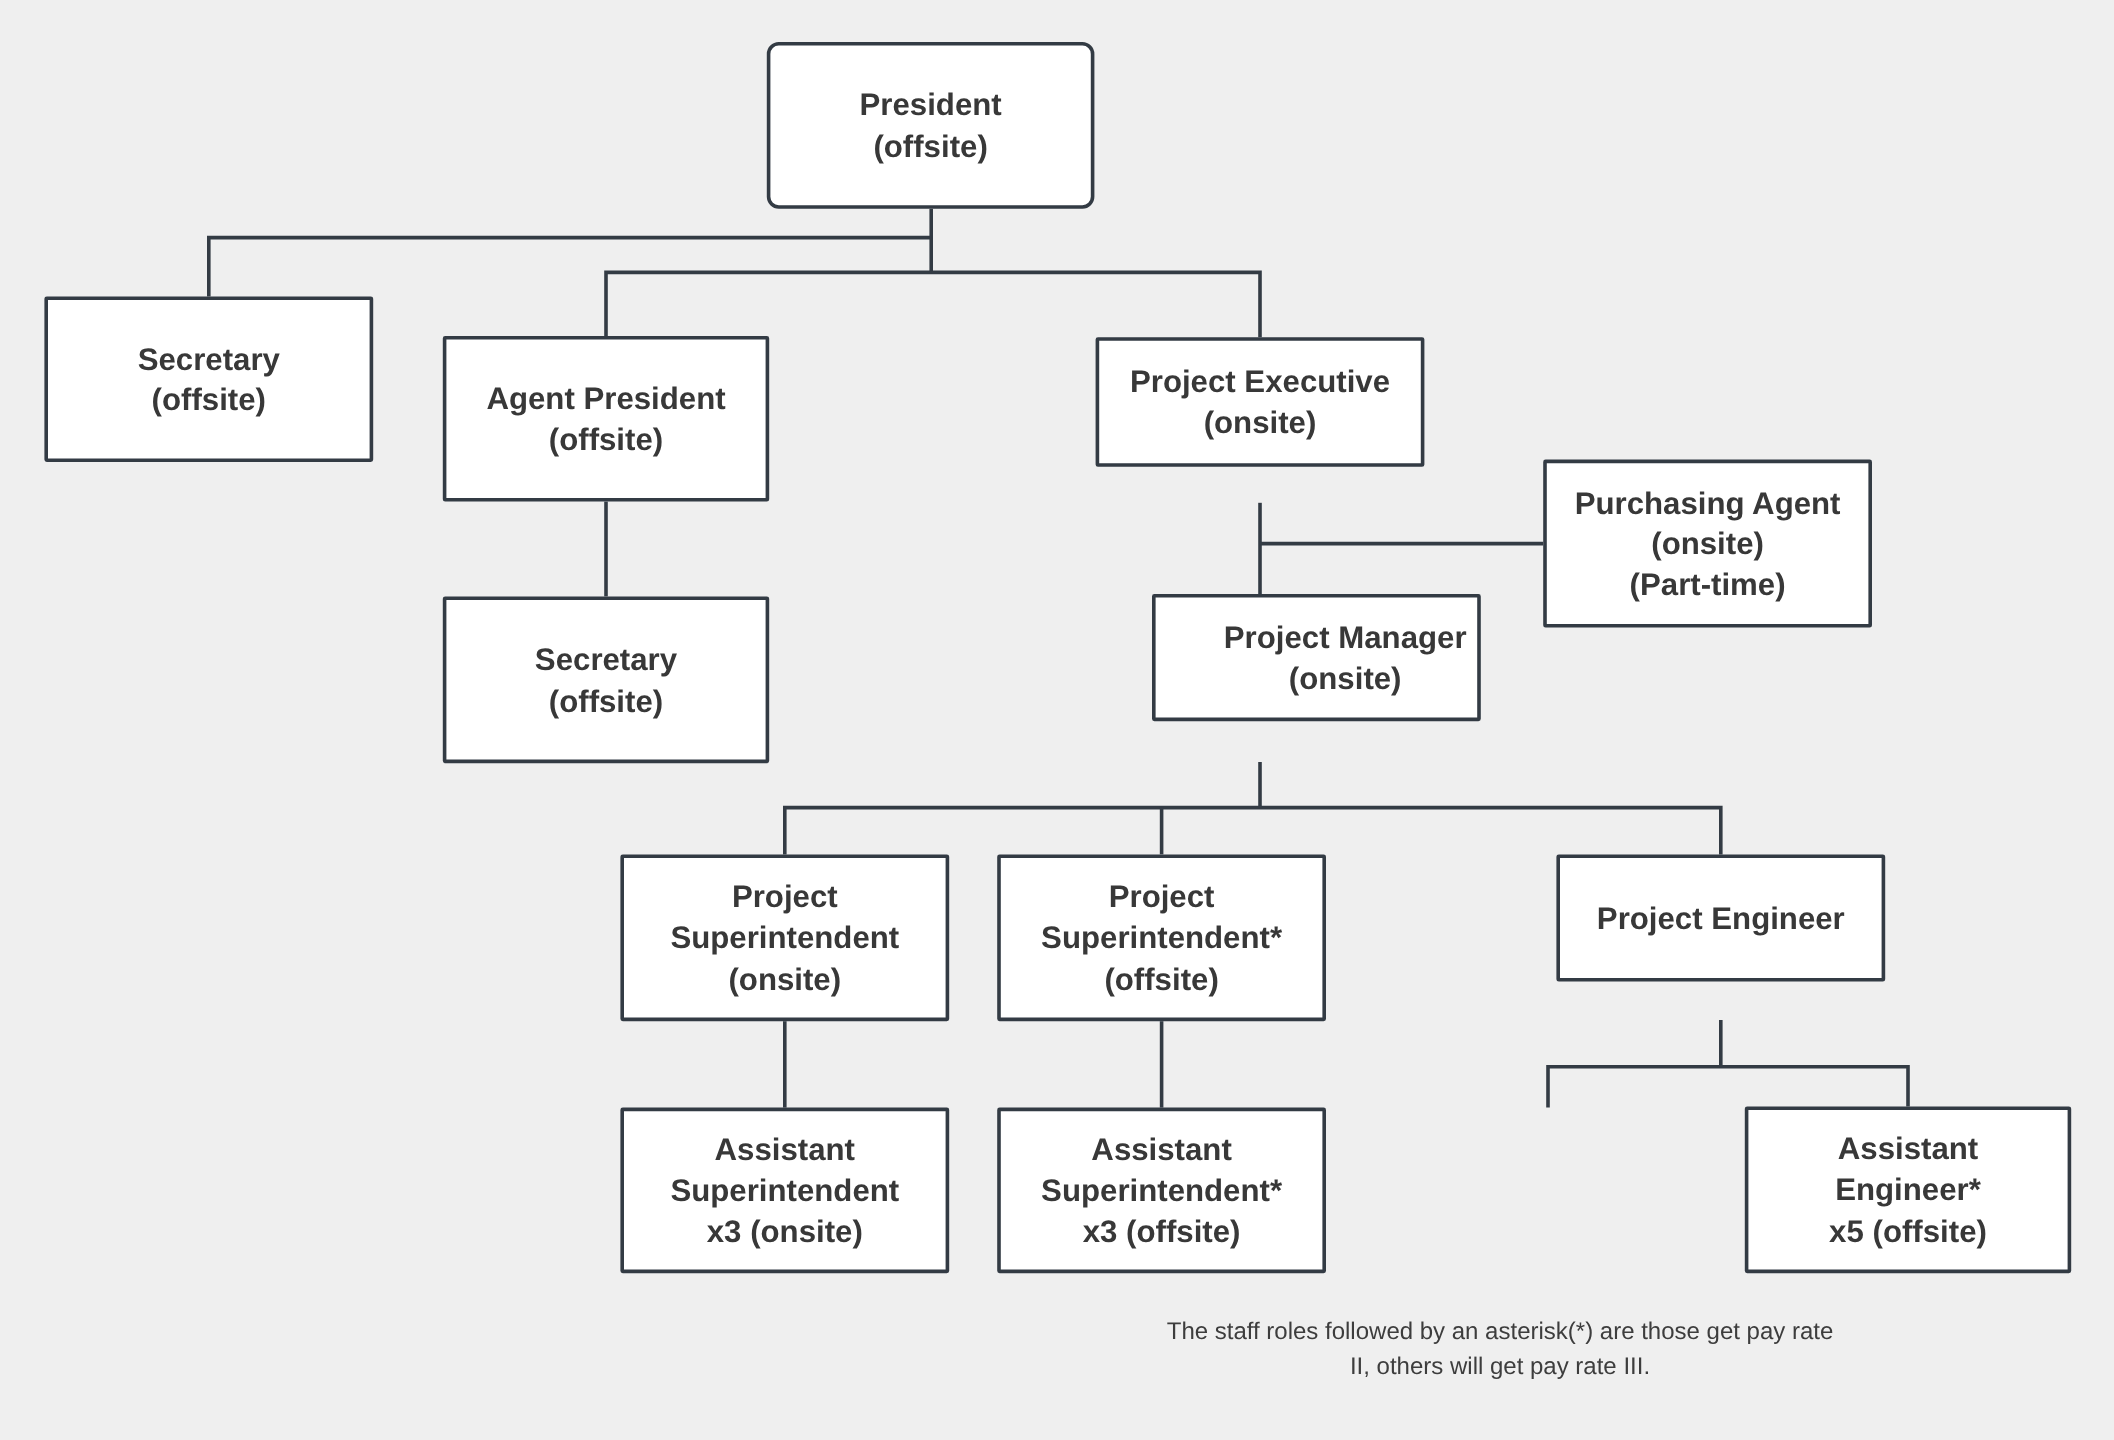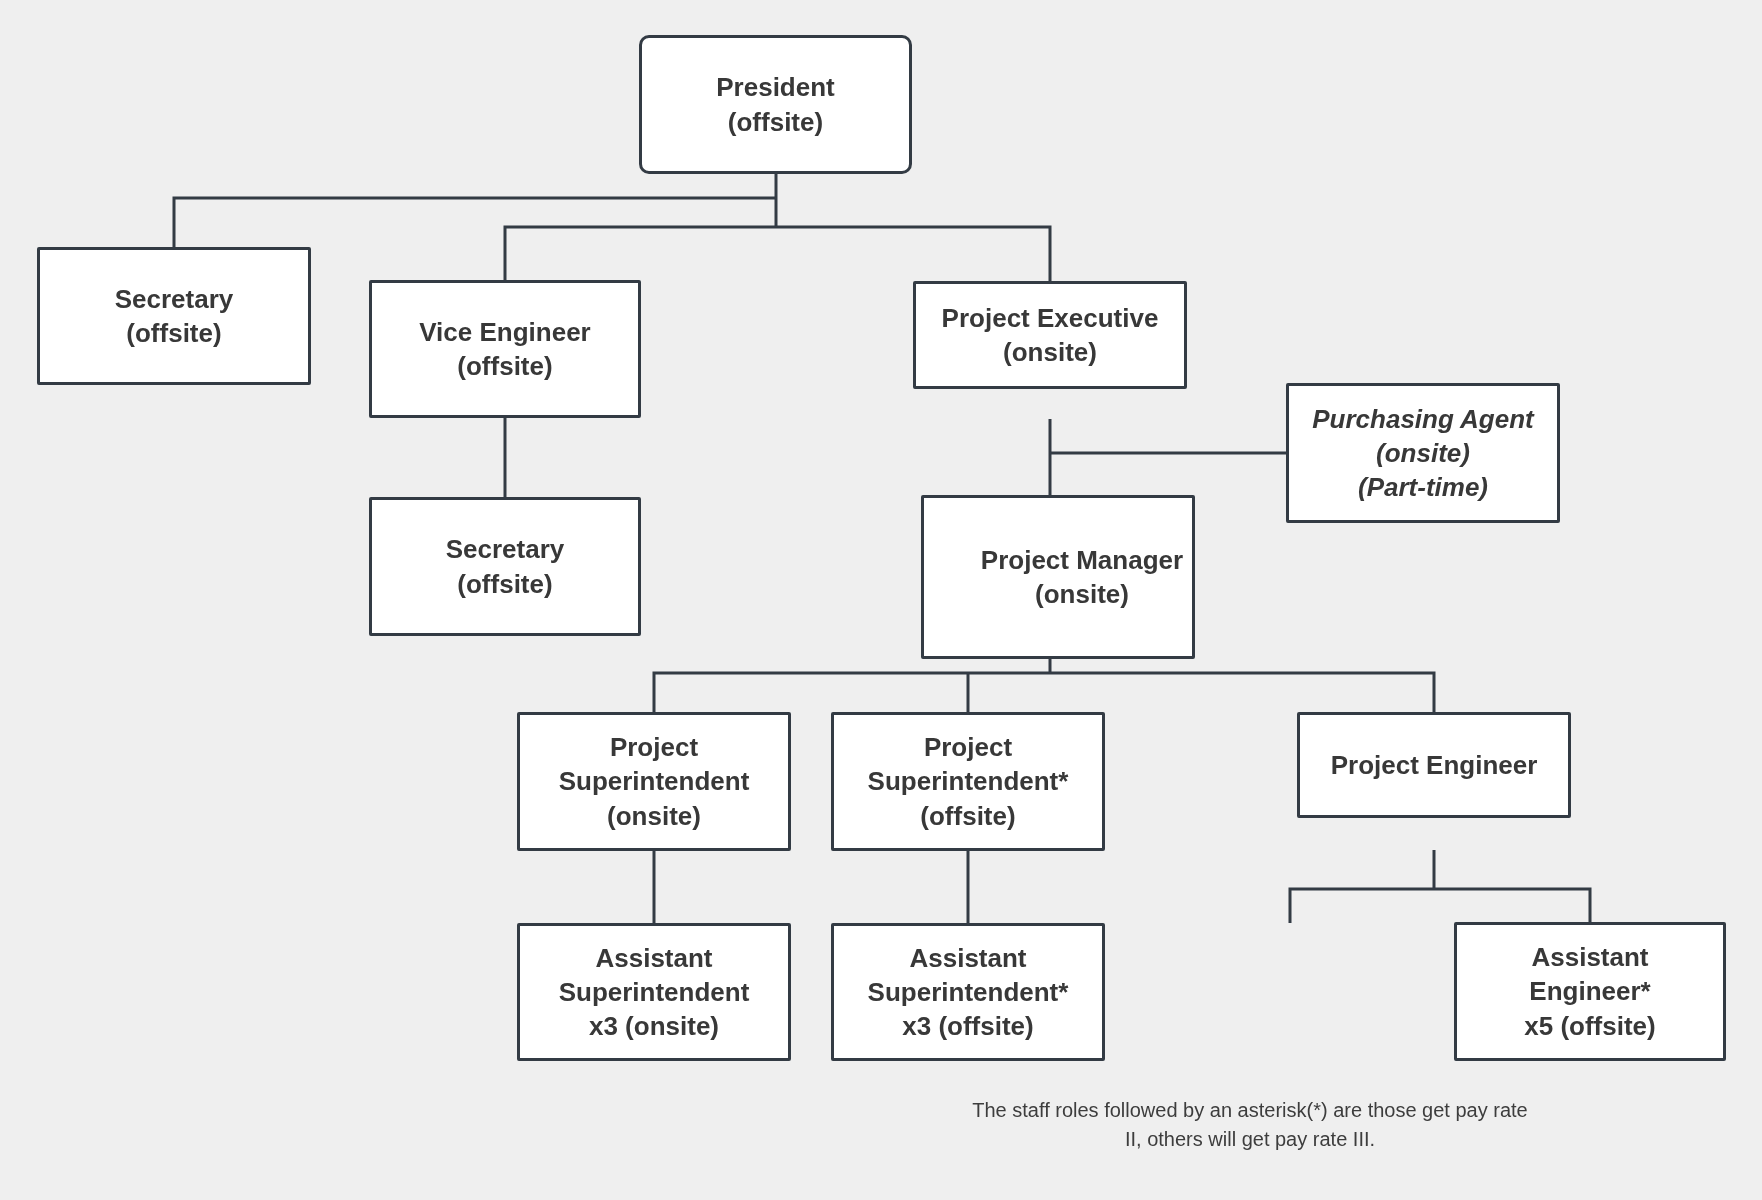--- a/index.html
+++ b/index.html
@@ -56,23 +56,23 @@
     line-height: 1.46;
     color: #3d3d3d;
     white-space: pre-line;
   }
 
   
   #n-president      { left: 639px;  top: 35px;  width: 273px; height: 139px; }
   #n-secretary-top  { left: 37px;   top: 247px; width: 274px; height: 138px; }
   #n-vice-president { left: 369px;  top: 280px; width: 272px; height: 138px; }
   #n-proj-executive { left: 913px;  top: 281px; width: 274px; height: 108px; }
-  #n-purch-agent    { left: 1286px; top: 383px; width: 274px; height: 140px; font-style: italic; }
+  #n-purch-agent    { left: 1286px; top: 383px; width: 274px; height: 140px; }
   #n-secretary-vp   { left: 369px;  top: 497px; width: 272px; height: 139px; }
-  #n-proj-manager   { left: 921px;  top: 495px; width: 274px; height: 164px; padding-left: 48px; }
+  #n-proj-manager   { left: 960px;  top: 495px; width: 274px; height: 106px; padding-left: 48px; }
   #n-ps-onsite      { left: 517px;  top: 712px; width: 274px; height: 139px; }
   #n-ps-offsite     { left: 831px;  top: 712px; width: 274px; height: 139px; }
   #n-proj-engineer  { left: 1297px; top: 712px; width: 274px; height: 106px; }
   #n-as-onsite      { left: 517px;  top: 923px; width: 274px; height: 138px; }
   #n-as-offsite     { left: 831px;  top: 923px; width: 274px; height: 138px; }
   #n-ae-onsite      { left: 1154px; top: 923px; width: 273px; height: 138px; }
   #n-ae-offsite     { left: 1454px; top: 922px; width: 272px; height: 139px; }
 </style>
 </head>
 <body>
@@ -104,21 +104,21 @@
     <path d="M1434,850 L1434,889"></path>
     <path d="M1290,923 L1290,889 L1590,889 L1590,922"></path>
   </svg>
 
   <div class="node rounded" id="n-president">President
 (offsite)</div>
 
   <div class="node" id="n-secretary-top">Secretary
 (offsite)</div>
 
-  <div class="node" id="n-vice-president">Vice Engineer
+  <div class="node" id="n-vice-president">Agent President
 (offsite)</div>
 
   <div class="node" id="n-proj-executive">Project Executive
 (onsite)</div>
 
   <div class="node" id="n-purch-agent">Purchasing Agent
 (onsite)
 (Part-time)</div>
 
   <div class="node" id="n-secretary-vp">Secretary

